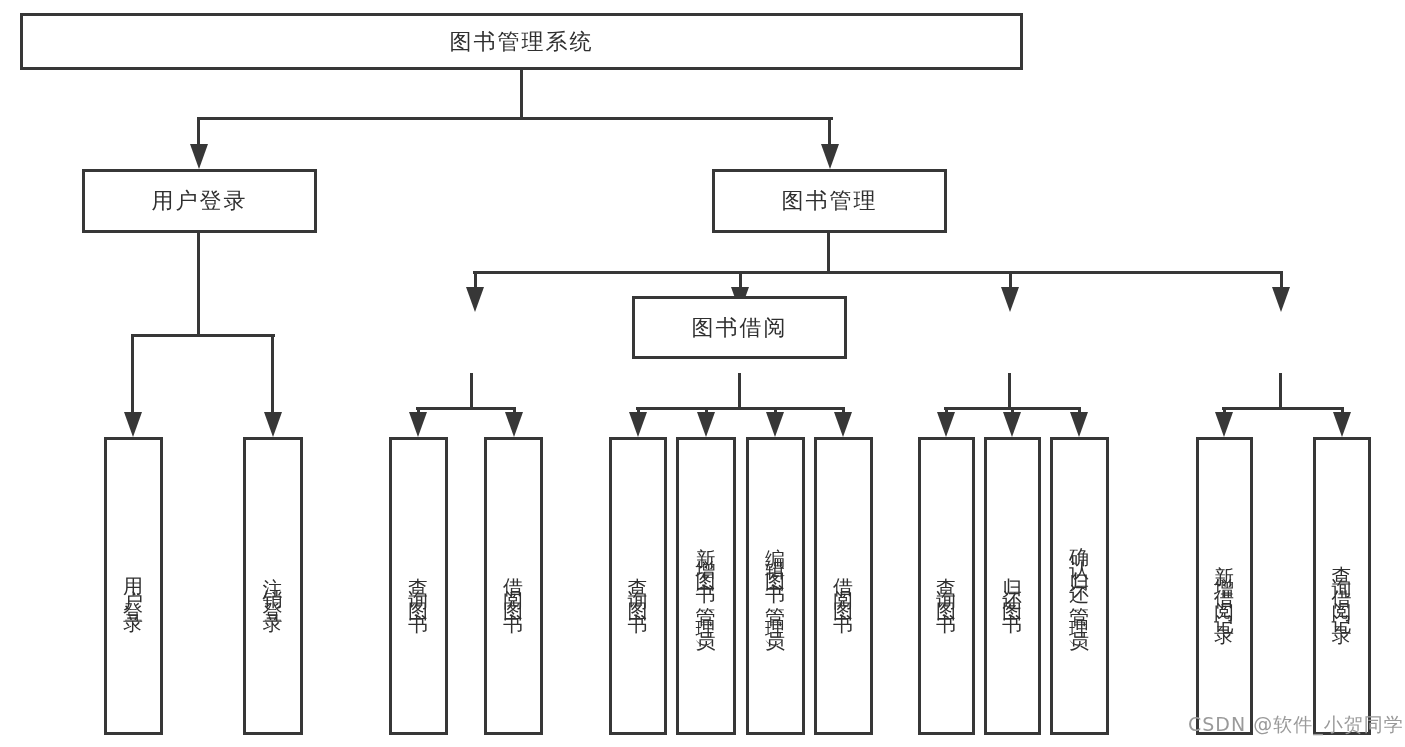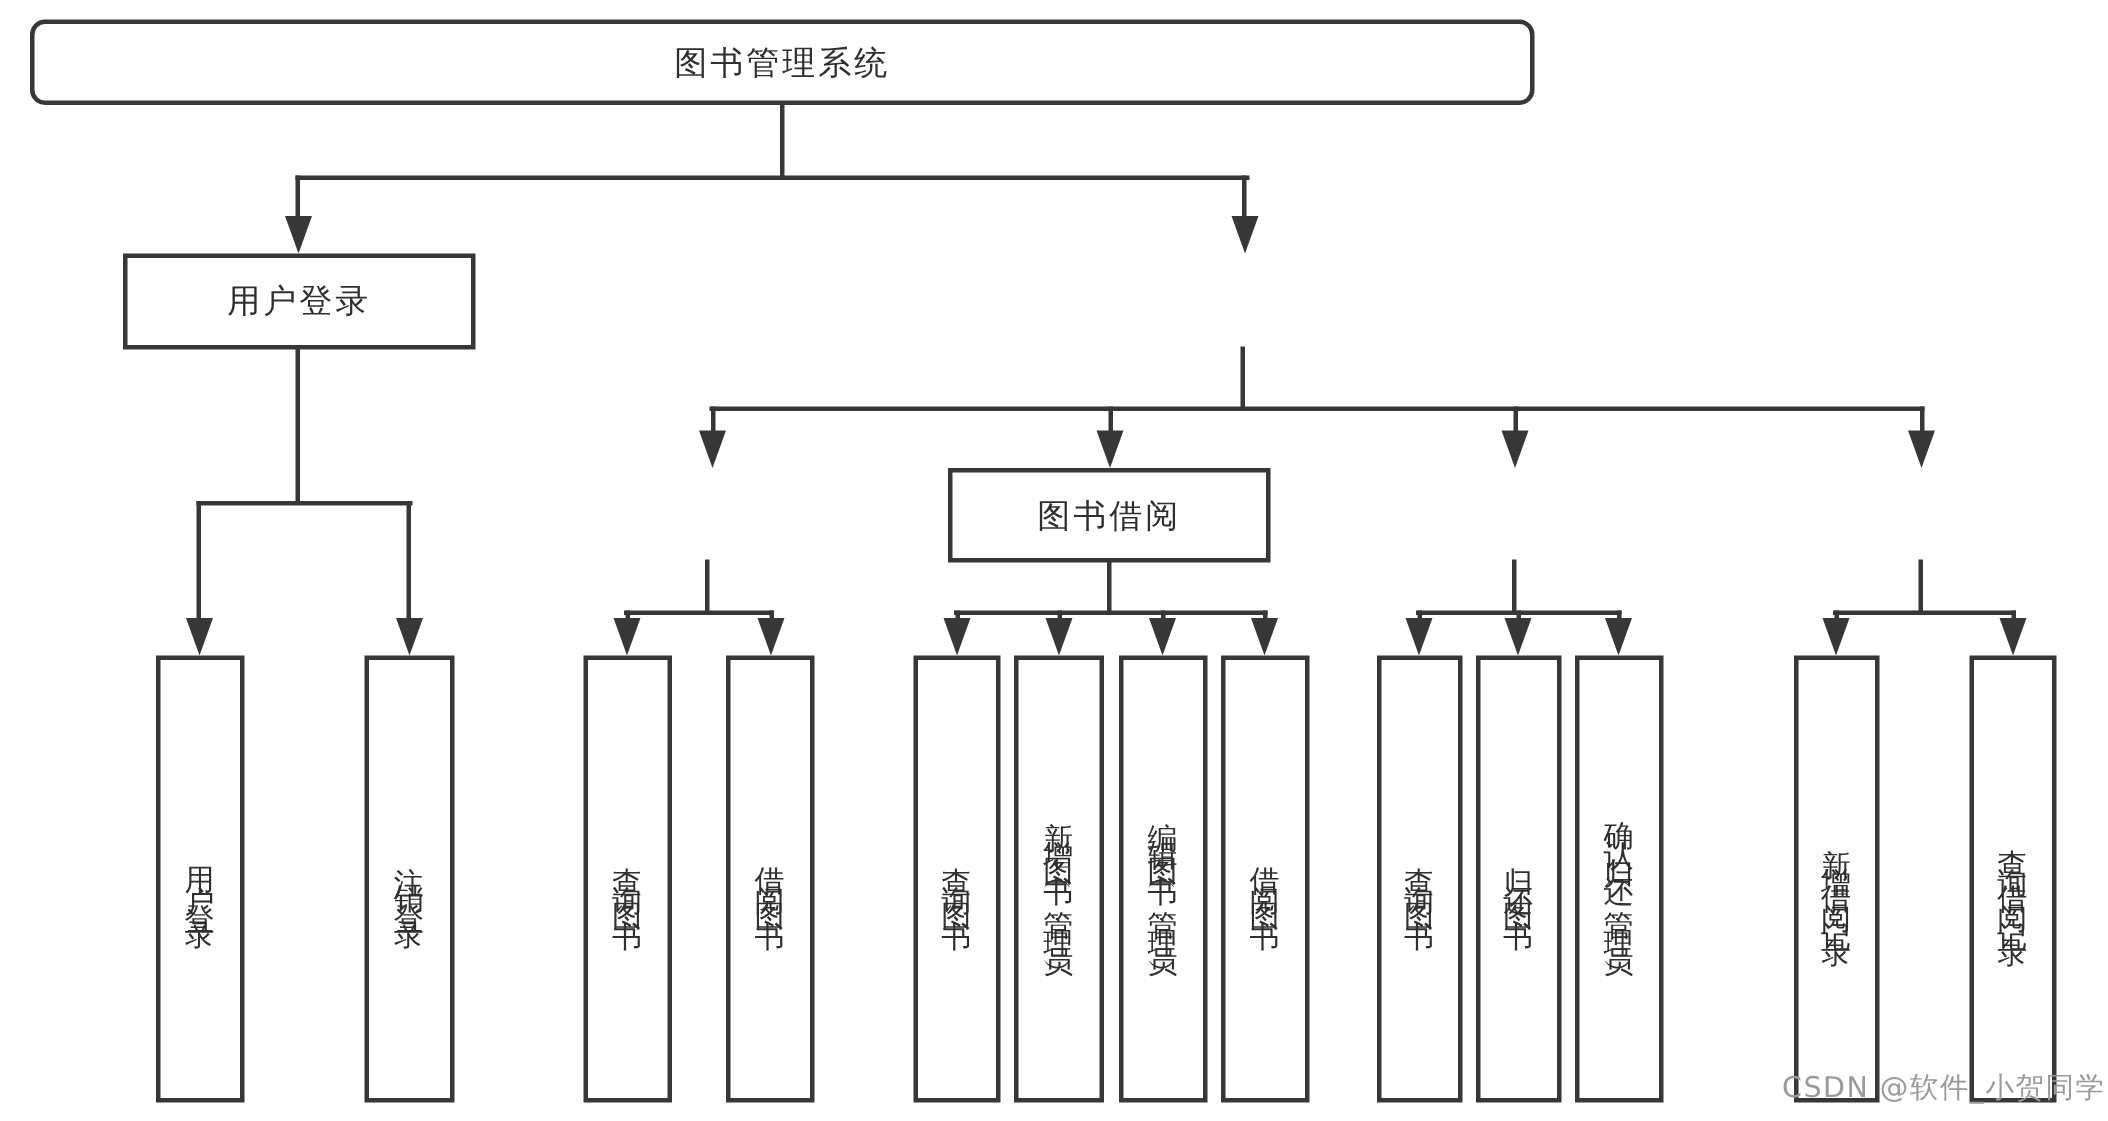--- a/index.html
+++ b/index.html
@@ -52,54 +52,57 @@
     font-size:19px;color:#9a9a9a;
     letter-spacing:1px;
     white-space:nowrap;
   }
 </style>
 </head>
 <body>
 
 <div id="canvas">
 
-  <div class="hbox" style="left:20px;top:13px;width:1003px;height:57px;border-radius:10px;">
+  <div class="hbox" style="left:20px;top:13px;width:1003px;height:57px;">
     <span>图书管理系统</span>
   </div>
 
   <div class="vl" style="left:520px;top:68px;height:51px;"></div>
   <div class="hl" style="left:197px;top:117px;width:636px;"></div>
   <div class="vl" style="left:197px;top:117px;height:32px;"></div>
   <div class="tri" style="left:190px;top:144px;"></div>
   <div class="vl" style="left:828px;top:117px;height:32px;"></div>
   <div class="tri" style="left:821px;top:144px;"></div>
 
   <div class="hbox" style="left:82px;top:169px;width:235px;height:64px;">
     <span>用户登录</span>
+  </div>
+  <div class="hbox" style="left:712px;top:169px;width:235px;height:64px;">
+    <span>图书管理</span>
   </div>
 
   <div class="vl" style="left:197px;top:231px;height:105px;"></div>
   <div class="hl" style="left:131px;top:334px;width:144px;"></div>
   <div class="vl" style="left:131px;top:334px;height:82px;"></div>
   <div class="tri" style="left:124px;top:412px;"></div>
   <div class="vl" style="left:271px;top:334px;height:82px;"></div>
   <div class="tri" style="left:264px;top:412px;"></div>
 
   <div class="vl" style="left:827px;top:231px;height:42px;"></div>
   <div class="hl" style="left:473px;top:271px;width:810px;"></div>
   <div class="vl" style="left:474px;top:271px;height:20px;"></div>
   <div class="tri" style="left:466px;top:287px;"></div>
   <div class="vl" style="left:739px;top:271px;height:20px;"></div>
   <div class="tri" style="left:731px;top:287px;"></div>
   <div class="vl" style="left:1009px;top:271px;height:20px;"></div>
   <div class="tri" style="left:1001px;top:287px;"></div>
   <div class="vl" style="left:1280px;top:271px;height:20px;"></div>
   <div class="tri" style="left:1272px;top:287px;"></div>
 
-  <div class="hbox" style="left:632px;top:312px;width:215px;height:63px;">
+  <div class="hbox" style="left:632px;top:296px;width:215px;height:63px;">
     <span>图书借阅</span>
   </div>
 
   <div class="vl" style="left:470px;top:373px;height:36px;"></div>
   <div class="hl" style="left:416px;top:407px;width:100px;"></div>
   <div class="vl" style="left:417px;top:407px;height:9px;"></div>
   <div class="tri" style="left:409px;top:412px;"></div>
   <div class="vl" style="left:513px;top:407px;height:9px;"></div>
   <div class="tri" style="left:505px;top:412px;"></div>
 

